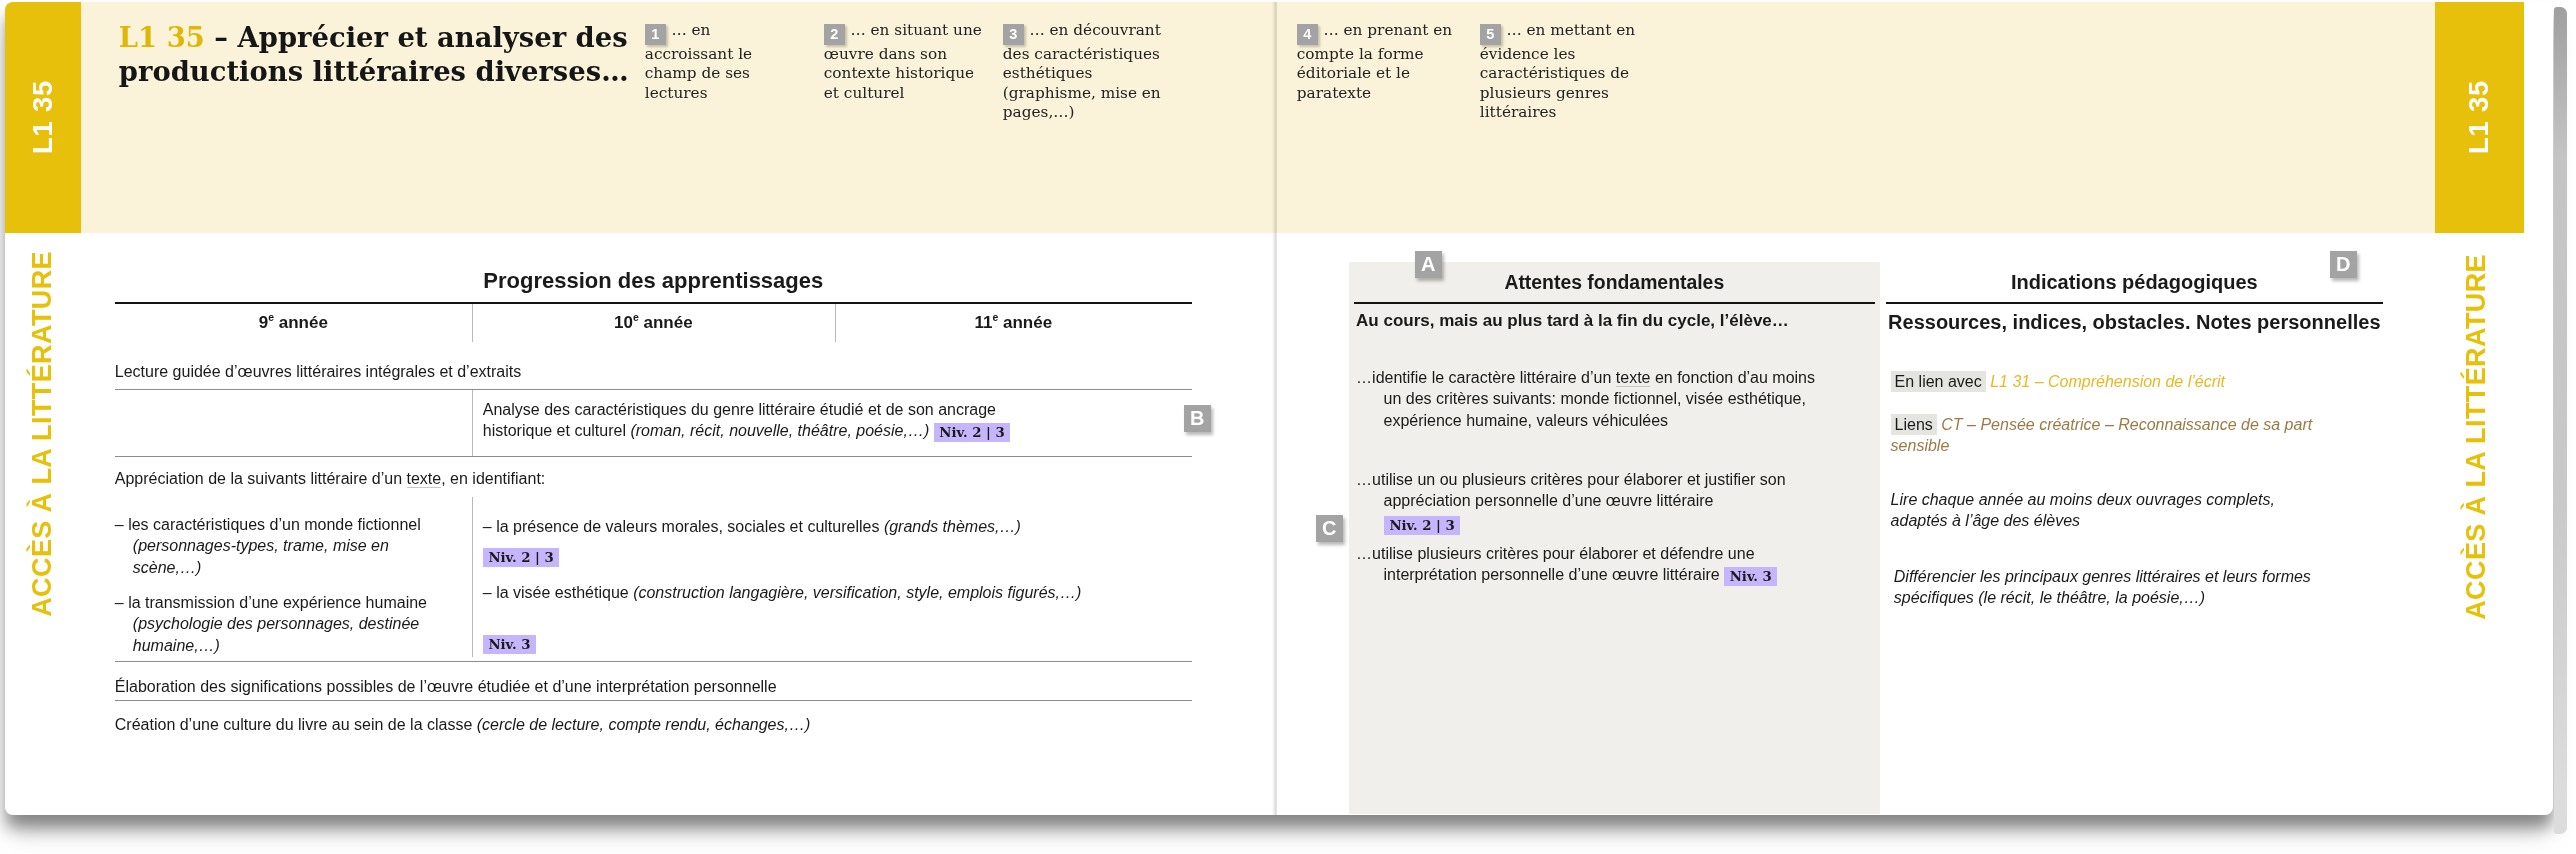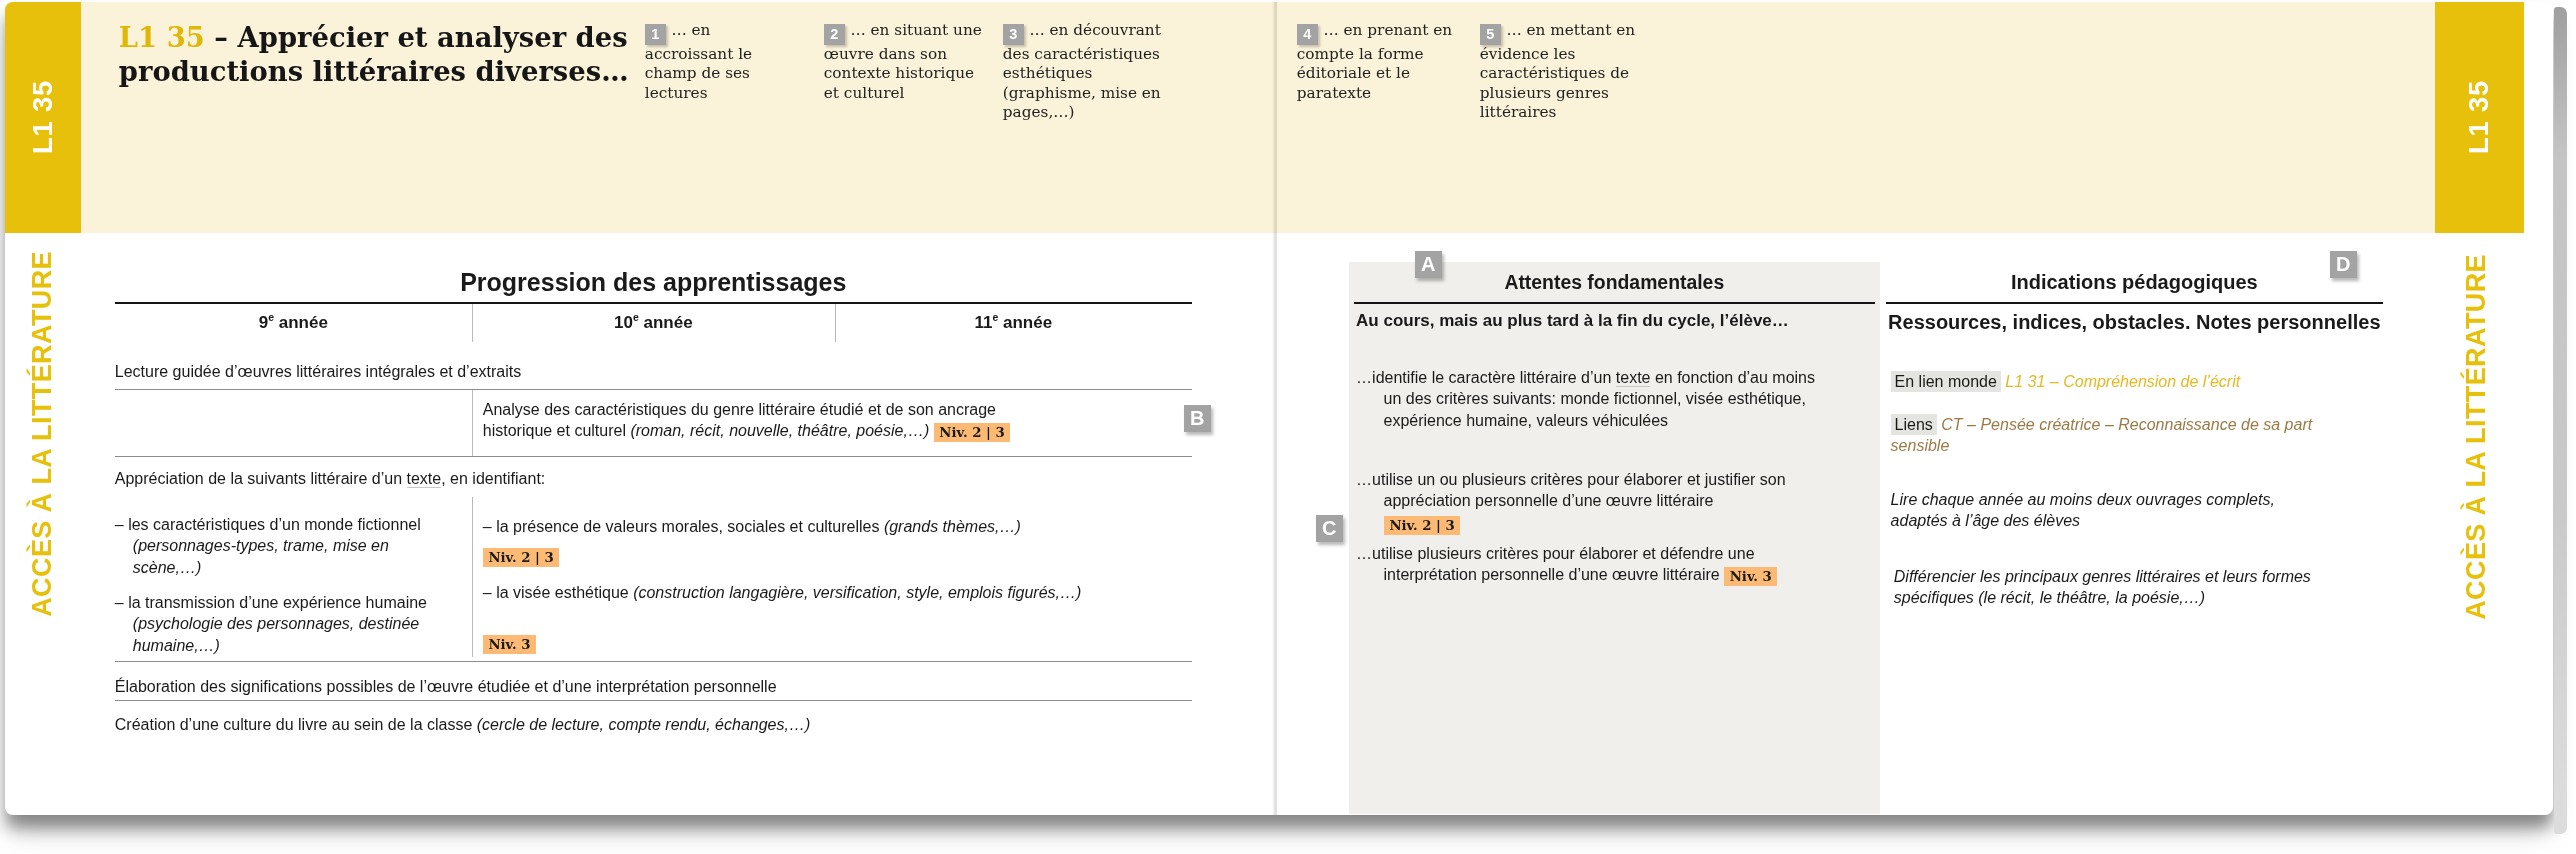--- a/index.html
+++ b/index.html
@@ -47,32 +47,32 @@
     background:linear-gradient(to right, rgba(0,0,0,0) 0%, rgba(0,0,0,.16) 72%, rgba(0,0,0,.02) 80%, rgba(255,255,255,0) 100%); }
 
   
   .sans20 { font-size:16px; line-height:1.35; color:#1a1a1a; }
   .b { font-weight:bold; }
   .center { text-align:center; }
 
   .s-i { font-style:italic; }
   .s-u { border-bottom:1.6px solid #c8c8c8; }
   .s-niv { font-family:"DejaVu Serif", serif; font-weight:bold; font-size:13.3px;
-    background:#fdba74; padding:1.6px 5.6px 2.4px; white-space:nowrap; }
+    background:#c4b5fd; padding:1.6px 5.6px 2.4px; white-space:nowrap; }
   .s-hl { background:#e4e4e0; padding:1.6px 4px 2.4px; font-style:normal; }
   .s-ly { font-style:italic; color:#e6b923; }
   .s-lb { font-style:italic; color:#9c7a46; }
 
   .letterbadge { position:absolute; width:27px; height:27px; background:#a3a3a3; color:#fff;
     display:flex; align-items:center; justify-content:center; font-weight:bold; font-size:20px;
     box-shadow:2.4px 3.2px 3.2px rgba(0,0,0,.28); }
 
   
   .ptable { position:absolute; left:110px; top:260px; width:1077px; height:484px; }
-  .ptable .ttl { position:absolute; top:6.5px; left:0; width:100%; font-weight:bold; font-size:25px; }
+  .ptable .ttl { position:absolute; top:6.5px; left:0; width:100%; font-weight:bold; font-size:22px; }
   .thickline { position:absolute; left:0; width:1077px; height:2.4px; background:#141414; }
   .grayline { position:absolute; left:0; width:1077px; height:1.6px; background:#8c8c8c; }
   .vsep { position:absolute; width:0.8px; background:#b9b9b9; }
   .colhead { position:absolute; font-weight:bold; font-size:17px; text-align:center; }
   .colhead sup { font-size:10.5px; }
   .cell { position:absolute; }
   .hang22 { padding-left:18px; text-indent:-18px; }
 
   
   .apanel { position:absolute; left:1344px; top:260px; width:531px; height:552px; background:#f0efeb; }
@@ -174,21 +174,21 @@
       <div class="letterbadge" style="left:-33px; top:253px;">C</div>
       <div class="abs sans20 hang34" style="left:7.3px; top:281px; width:476px;"><span>…utilise plusieurs critères pour élaborer et défendre une interprétation personnelle d’une œuvre littéraire </span><span class="s-niv">Niv. 3</span></div>
     </div>
 
     <div class="icol">
       <div class="letterbadge" style="left:444px; top:-10.5px;">D</div>
       <div class="ttl center">Indications pédagogiques</div>
       <div class="hline" style="left:0; top:40px; width:497px;"></div>
       <div class="abs b center" style="left:0; top:49px; width:497px; font-size:20px;">Ressources, indices, obstacles. Notes personnelles</div>
 
-      <div class="abs sans20" style="left:4.8px; top:109px; width:452px;"><span class="s-hl">En lien monde</span><span> </span><span class="s-ly">L1 31 – Compréhension de l’écrit</span></div>
+      <div class="abs sans20" style="left:4.8px; top:109px; width:452px;"><span class="s-hl">En lien avec</span><span> </span><span class="s-ly">L1 31 – Compréhension de l’écrit</span></div>
       <div class="abs sans20" style="left:4.8px; top:152px; width:439px;"><span class="s-hl">Liens</span><span> </span><span class="s-lb">CT – Pensée créatrice – Reconnaissance de sa part sensible</span></div>
       <div class="abs sans20" style="left:4.8px; top:227px; width:439px;"><span class="s-i">Lire chaque année au moins deux ouvrages complets, adaptés à l’âge des élèves</span></div>
       <div class="abs sans20" style="left:8px; top:304px; width:452px;"><span class="s-i">Différencier les principaux genres littéraires et leurs formes spécifiques (le récit, le théâtre, la poésie,…)</span></div>
     </div>
 
   </div>
 </div>
 
 <div class="edge-strip"></div>
 

